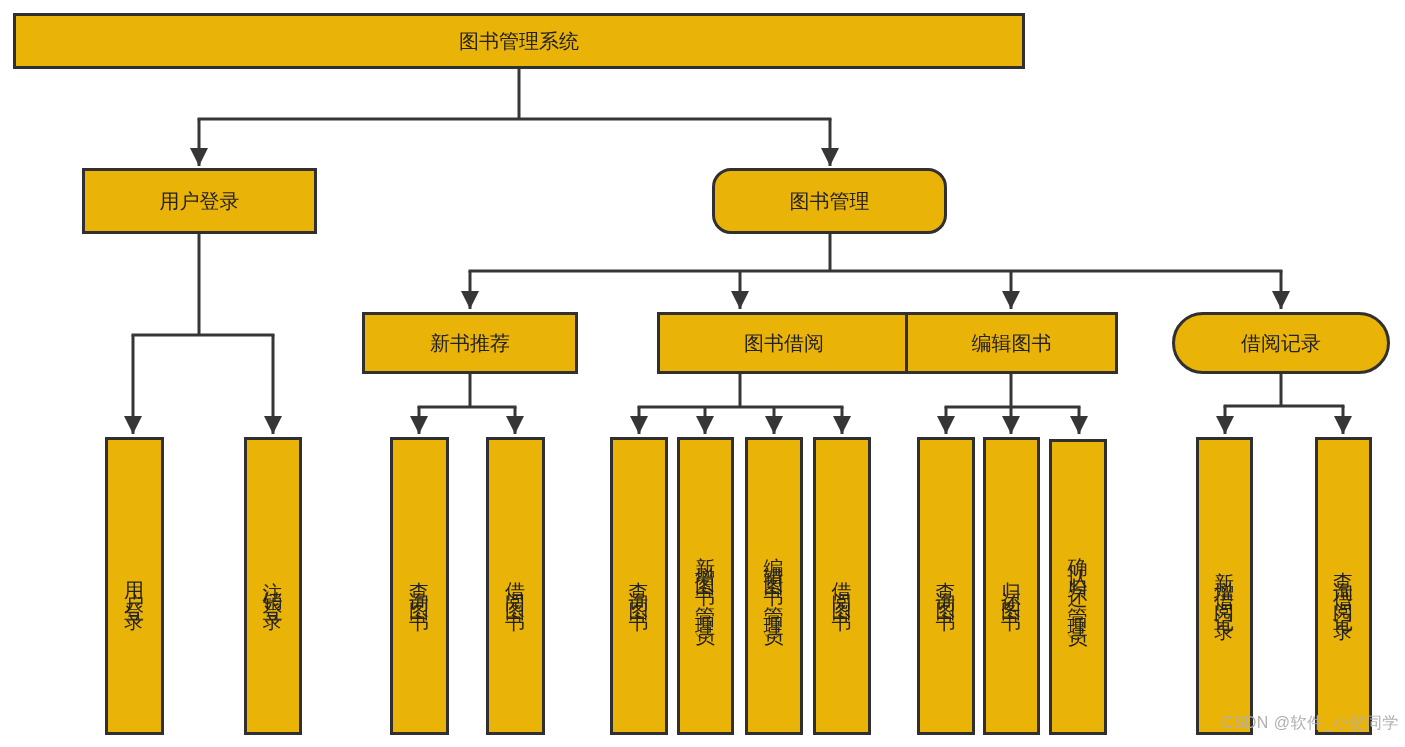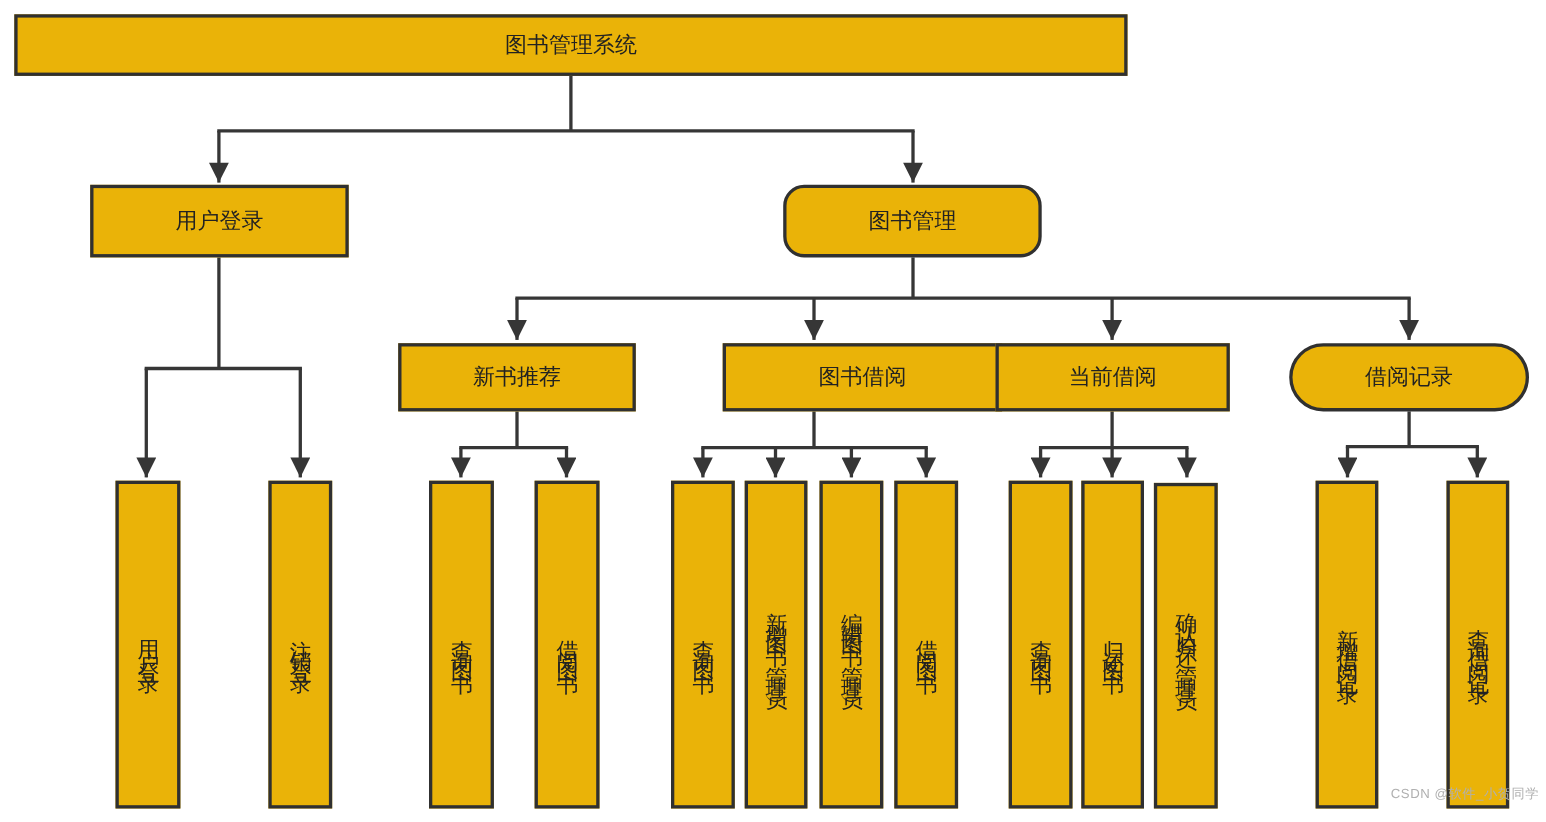--- a/index.html
+++ b/index.html
@@ -33,21 +33,21 @@
     text-orientation: mixed;
     letter-spacing: 10px;
     font-size: 20px;
     color: #222222;
     white-space: nowrap;
   }
   .watermark {
     position: absolute;
     right: 6px;
     top: 713px;
-    font-size: 12px;
+    font-size: 16px;
     color: #b0b0b0;
     letter-spacing: 0.5px;
     z-index: 5;
     white-space: nowrap;
   }
 </style>
 </head>
 <body>
 
 <div id="canvas">
@@ -125,21 +125,21 @@
     <span>图书管理</span>
   </div>
 
   <div class="node" style="left:362px; top:312px; width:216px; height:62px;">
     <span>新书推荐</span>
   </div>
   <div class="node" style="left:633px; top:312px; width:254px; height:62px;margin-left:24px;">
     <span>图书借阅</span>
   </div>
   <div class="node" style="left:905px; top:312px; width:213px; height:62px;">
-    <span>当前借阅</span>
+    <span>编辑图书</span>
   </div>
   <div class="node" style="left:1172px; top:312px; width:218px; height:62px;border-radius:31px;">
     <span>借阅记录</span>
   </div>
 
   <div class="node leaf" style="left:105px; top:437px; width:59px; height:298px;">
     <span class="label-v">用户登录</span>
   </div>
   <div class="node leaf" style="left:244px; top:437px; width:58px; height:298px;">
     <span class="label-v">注销登录</span>

